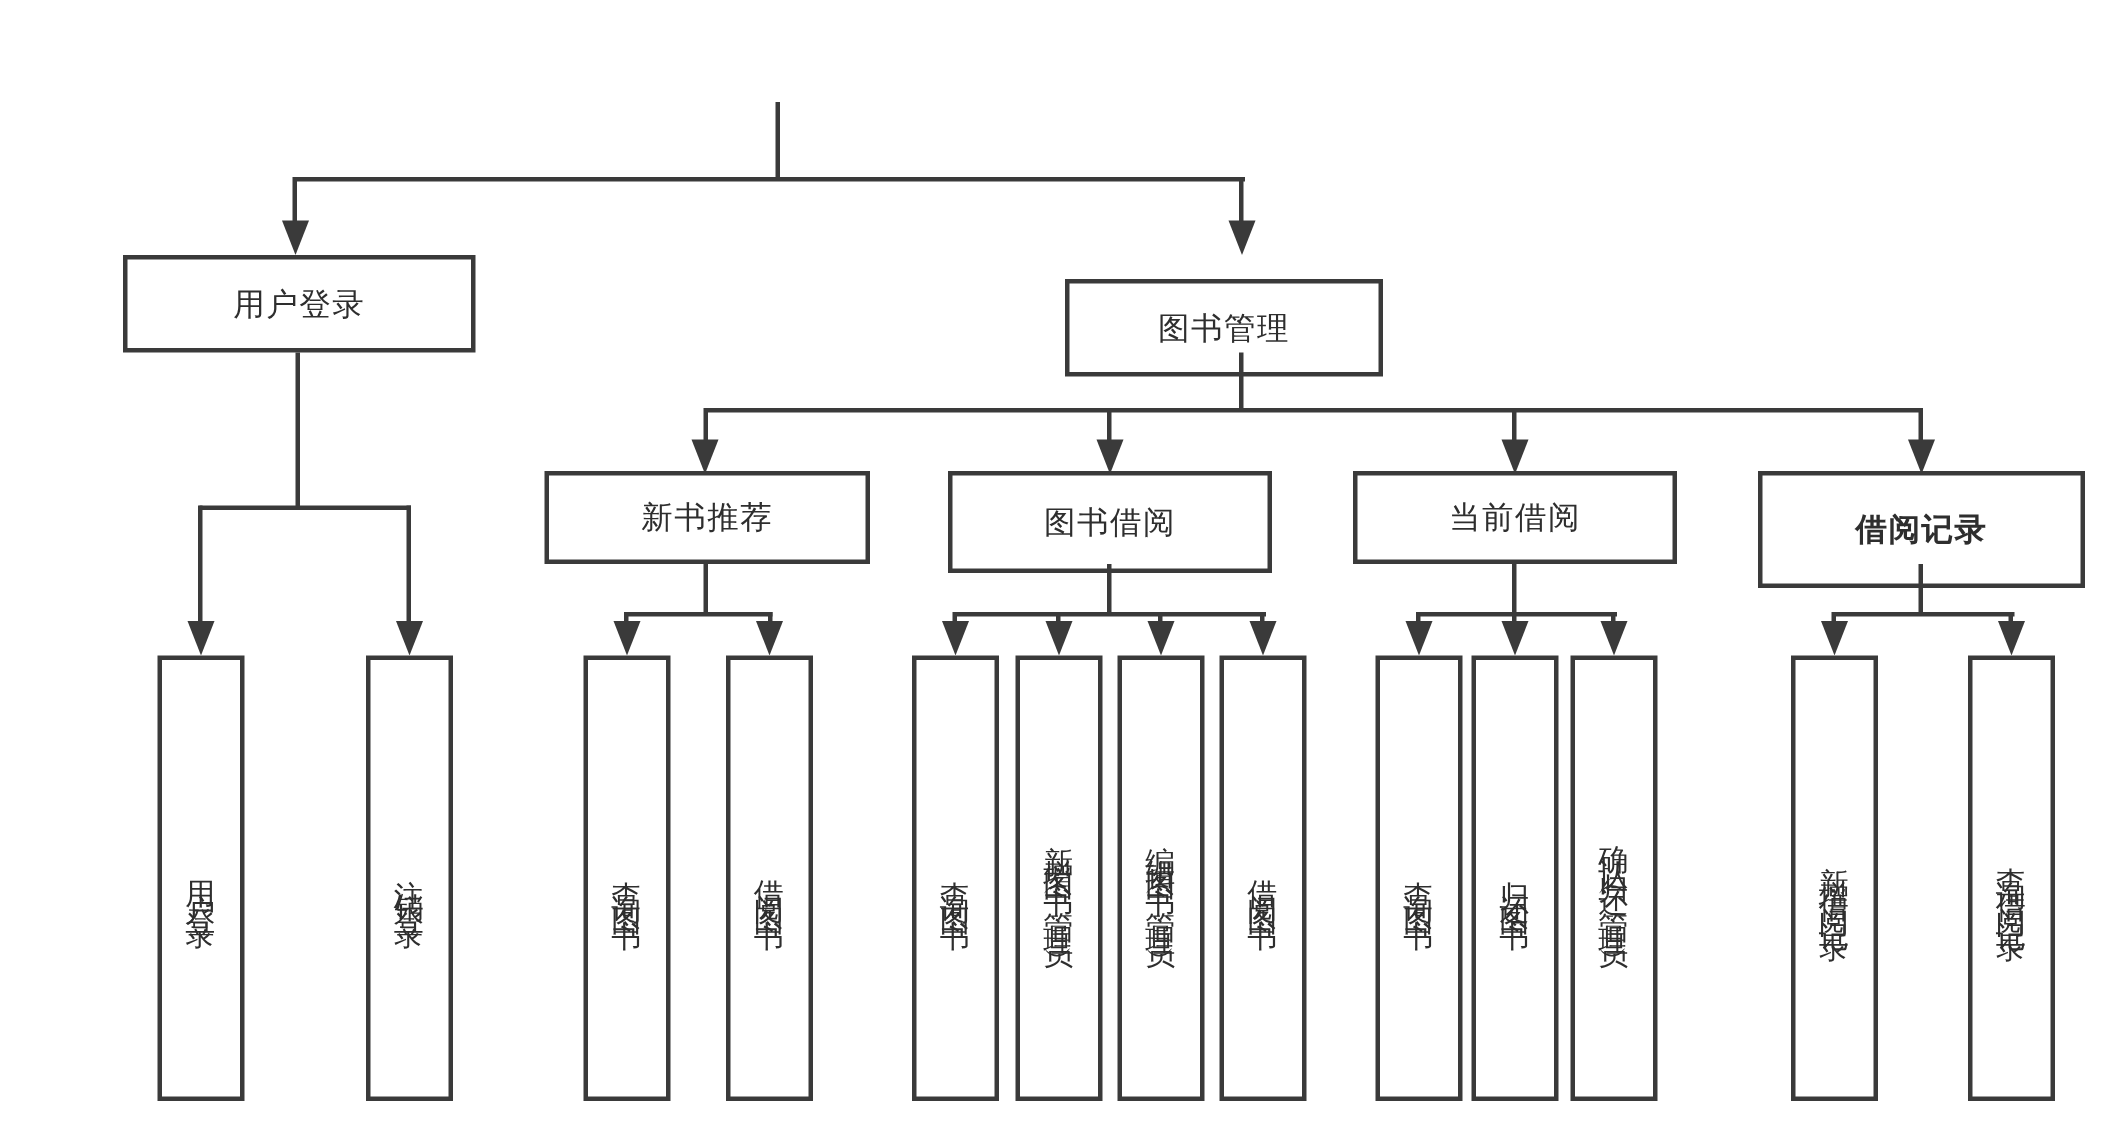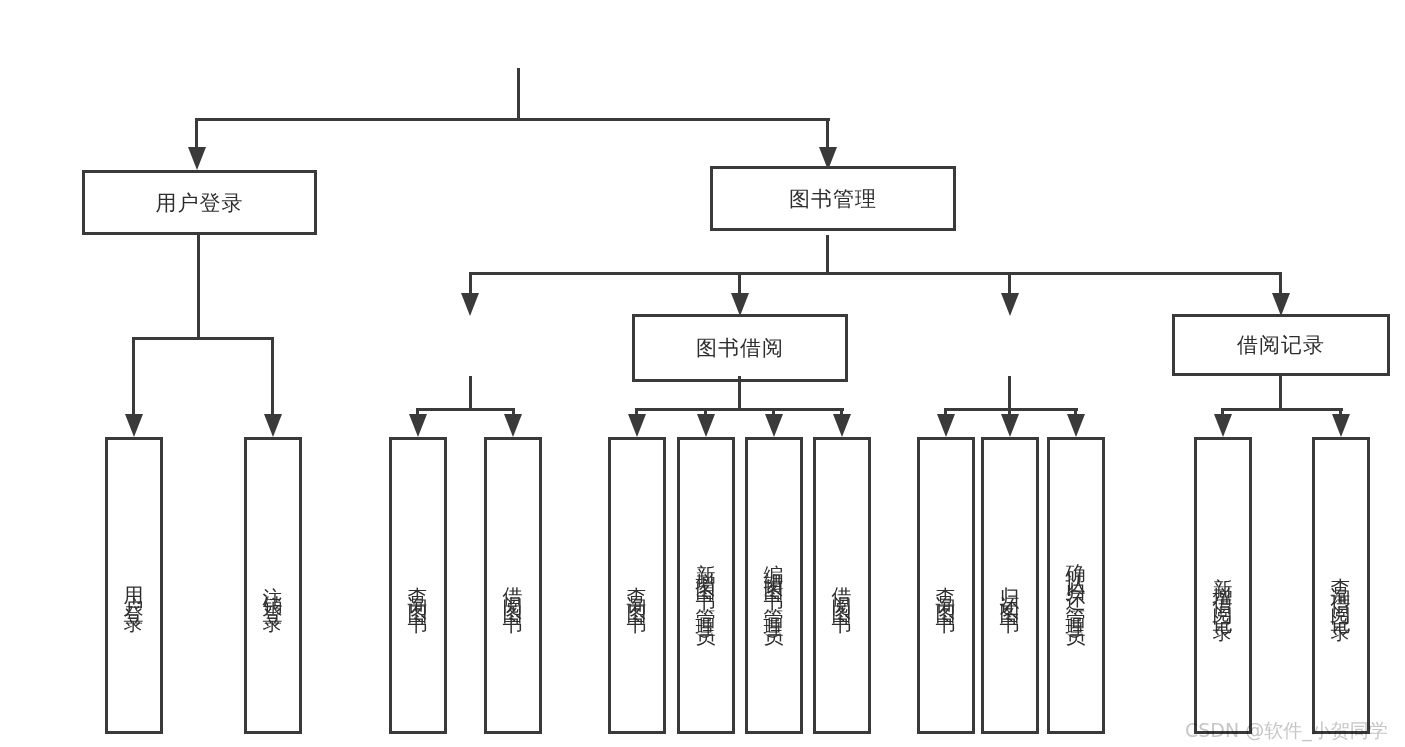--- a/index.html
+++ b/index.html
@@ -71,42 +71,44 @@
 
 
   <div class="vline" style="left:517px;top:68px;height:52px;"></div>
   <div class="hline" style="left:196px;top:118px;width:634px;"></div>
   <div class="vline" style="left:195px;top:118px;height:34px;"></div>
   <div class="vline" style="left:826px;top:118px;height:34px;"></div>
   <div class="arrow" style="left:188px;top:147px;"></div>
   <div class="arrow" style="left:819px;top:147px;"></div>
 
   <div class="box hbox" style="left:82px;top:170px;width:235px;height:65px;">用户登录</div>
-  <div class="box hbox" style="left:710px;top:166px;width:246px;height:65px;">图书管理</div>
+  <div class="box hbox" style="left:710px;top:186px;width:212px;height:65px;">图书管理</div>
 
   <div class="vline" style="left:197px;top:235px;height:104px;"></div>
   <div class="hline" style="left:133px;top:337px;width:141px;"></div>
   <div class="vline" style="left:132px;top:337px;height:82px;"></div>
   <div class="vline" style="left:271px;top:337px;height:82px;"></div>
   <div class="arrow" style="left:125px;top:414px;"></div>
   <div class="arrow" style="left:264px;top:414px;"></div>
 
   <div class="vline" style="left:826px;top:235px;height:39px;"></div>
   <div class="hline" style="left:470px;top:272px;width:812px;"></div>
   <div class="vline" style="left:469px;top:272px;height:26px;"></div>
   <div class="vline" style="left:738px;top:272px;height:26px;"></div>
   <div class="vline" style="left:1008px;top:272px;height:26px;"></div>
   <div class="vline" style="left:1279px;top:272px;height:26px;"></div>
   <div class="arrow" style="left:461px;top:293px;"></div>
   <div class="arrow" style="left:731px;top:293px;"></div>
   <div class="arrow" style="left:1001px;top:293px;"></div>
   <div class="arrow" style="left:1272px;top:293px;"></div>
 
+  <div class="box hbox" style="left:363px;top:314px;width:217px;height:62px;">新书推荐</div>
   <div class="box hbox" style="left:632px;top:314px;width:216px;height:68px;">图书借阅</div>
-  <div class="box hbox" style="left:1172px;top:314px;width:218px;height:62px;">借阅记录</div>
+  <div class="box hbox" style="left:902px;top:314px;width:216px;height:62px;">当前借阅</div>
+  <div class="box hbox" style="left:1172px;top:314px;width:218px;height:78px;font-weight:bold;">借阅记录</div>
 
   <div class="vline" style="left:469px;top:376px;height:34px;"></div>
   <div class="hline" style="left:417px;top:408px;width:98px;"></div>
   <div class="vline" style="left:416px;top:408px;height:11px;"></div>
   <div class="vline" style="left:512px;top:408px;height:11px;"></div>
   <div class="arrow" style="left:409px;top:414px;"></div>
   <div class="arrow" style="left:504px;top:414px;"></div>
 
   <div class="vline" style="left:738px;top:376px;height:34px;"></div>
   <div class="hline" style="left:636px;top:408px;width:208px;"></div>
@@ -146,15 +148,14 @@
   <div class="box vbox" style="left:745px;">编辑图书（管理员）</div>
   <div class="box vbox" style="left:813px;">借阅图书</div>
 
   <div class="box vbox" style="left:917px;">查询图书</div>
   <div class="box vbox" style="left:981px;">归还图书</div>
   <div class="box vbox" style="left:1047px;">确认归还（管理员）</div>
 
   <div class="box vbox" style="left:1194px;">新增借阅记录</div>
   <div class="box vbox" style="left:1312px;">查询借阅记录</div>
 
-  <div class="watermark">CSDN @软件_小贺同学</div>
 
 </div>
 
 </body></html>

